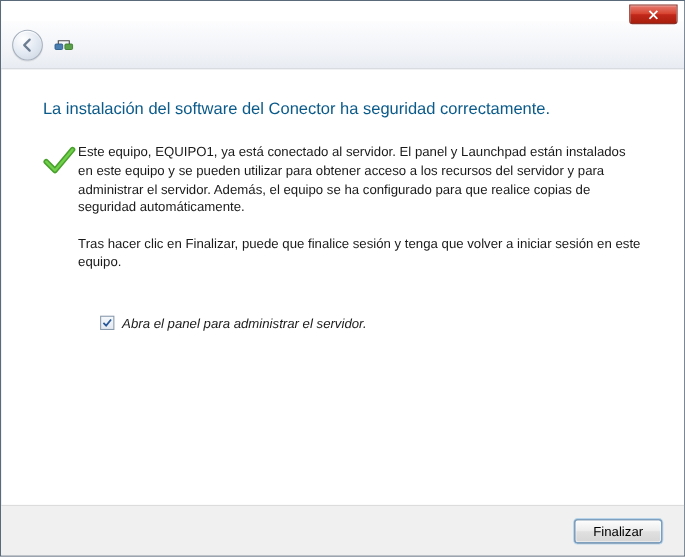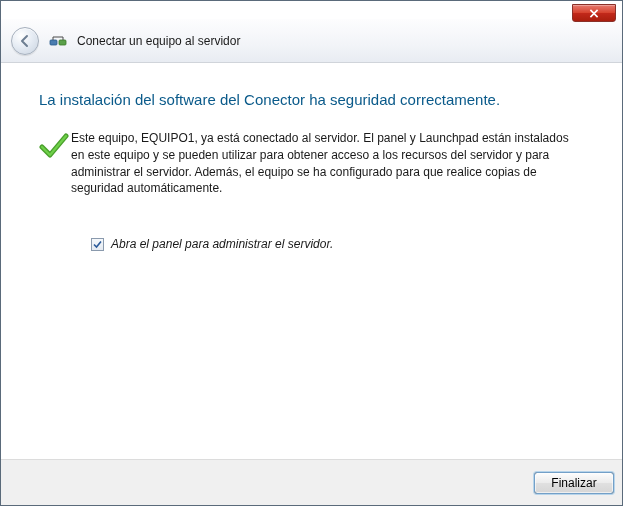--- a/index.html
+++ b/index.html
@@ -122,21 +122,21 @@
     position: absolute;
     bottom: 0;
     left: 0;
     right: 0;
     height: 46px;
     background: #f0f0f0;
     border-top: 1px solid #dcdcdc;
     display: flex;
     justify-content: flex-end;
     align-items: center;
-    padding-right: 8px;
+    padding-right: 20px;
   }
   .finish-btn {
     min-width: 80px;
     height: 22px;
     padding: 0 14px;
     font-size: 12px;
     font-family: inherit;
     background: linear-gradient(to bottom, #fdfdfd 0%, #ececec 48%, #e0e0e0 52%, #d6d6d6 100%);
     border: 1px solid #8a8a8a;
     border-radius: 3px;
@@ -163,35 +163,35 @@
       <path d="M9 2 L4 7 L9 12" stroke="#6d7e92" stroke-width="2" fill="none" stroke-linecap="round" stroke-linejoin="round"></path>
     </svg>
   </div>
   <div class="header-icon">
     <svg viewBox="0 0 18 18">
       <rect x="1" y="8" width="7" height="5" rx="1" fill="#4a7db0" stroke="#2a5a8a" stroke-width="0.8"></rect>
       <rect x="10" y="8" width="7" height="5" rx="1" fill="#5aa04a" stroke="#3a7a2a" stroke-width="0.8"></rect>
       <path d="M4 8 L4 5 L14 5 L14 8" stroke="#4a4a4a" stroke-width="1" fill="none"></path>
     </svg>
   </div>
-  <span class="header-title">Conectar un equipo al servidor</span>
 </div>
 
 <div class="content">
   <h1 class="main-heading">La instalación del software del Conector ha seguridad correctamente.</h1>
 
   <div class="check-row">
     <div class="check-icon">
       <svg viewBox="0 0 30 28">
         <path d="M3 15 L11 23 L27 4" stroke="#4aa02c" stroke-width="5" fill="none" stroke-linecap="round" stroke-linejoin="round"></path>
         <path d="M3 15 L11 23 L27 4" stroke="#6fd04a" stroke-width="2.2" fill="none" stroke-linecap="round" stroke-linejoin="round"></path>
       </svg>
     </div>
     <div class="body-text">
       <div>Este equipo, EQUIPO1, ya está conectado al servidor. El panel y Launchpad están instalados en este equipo y se pueden utilizar para obtener acceso a los recursos del servidor y para administrar el servidor. Además, el equipo se ha configurado para que realice copias de seguridad automáticamente.</div>
+      <div class="para2">Tras hacer clic en Finalizar, puede que finalice sesión y tenga que volver a iniciar sesión en este equipo.</div>
     </div>
   </div>
 
   <div class="checkbox-row">
     <div class="checkbox">
       <svg viewBox="0 0 11 11">
         <path d="M2 5.5 L4.5 8 L9 2.5" stroke="#2a5a9a" stroke-width="1.6" fill="none"></path>
       </svg>
     </div>
     <span class="checkbox-label">Abra el panel para administrar el servidor.</span>

